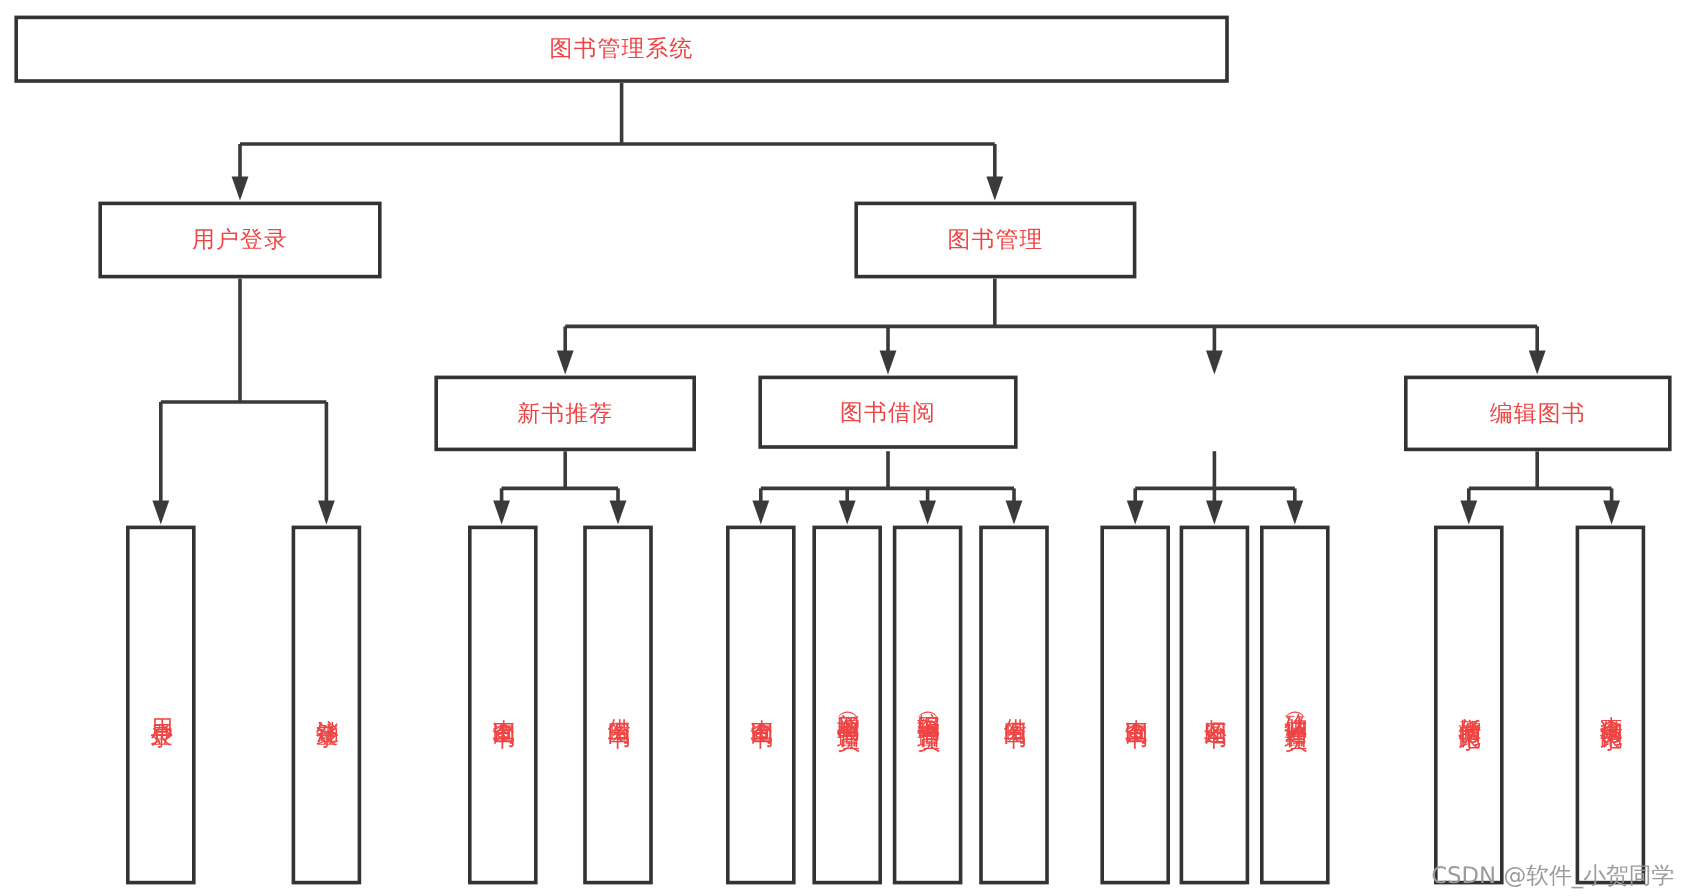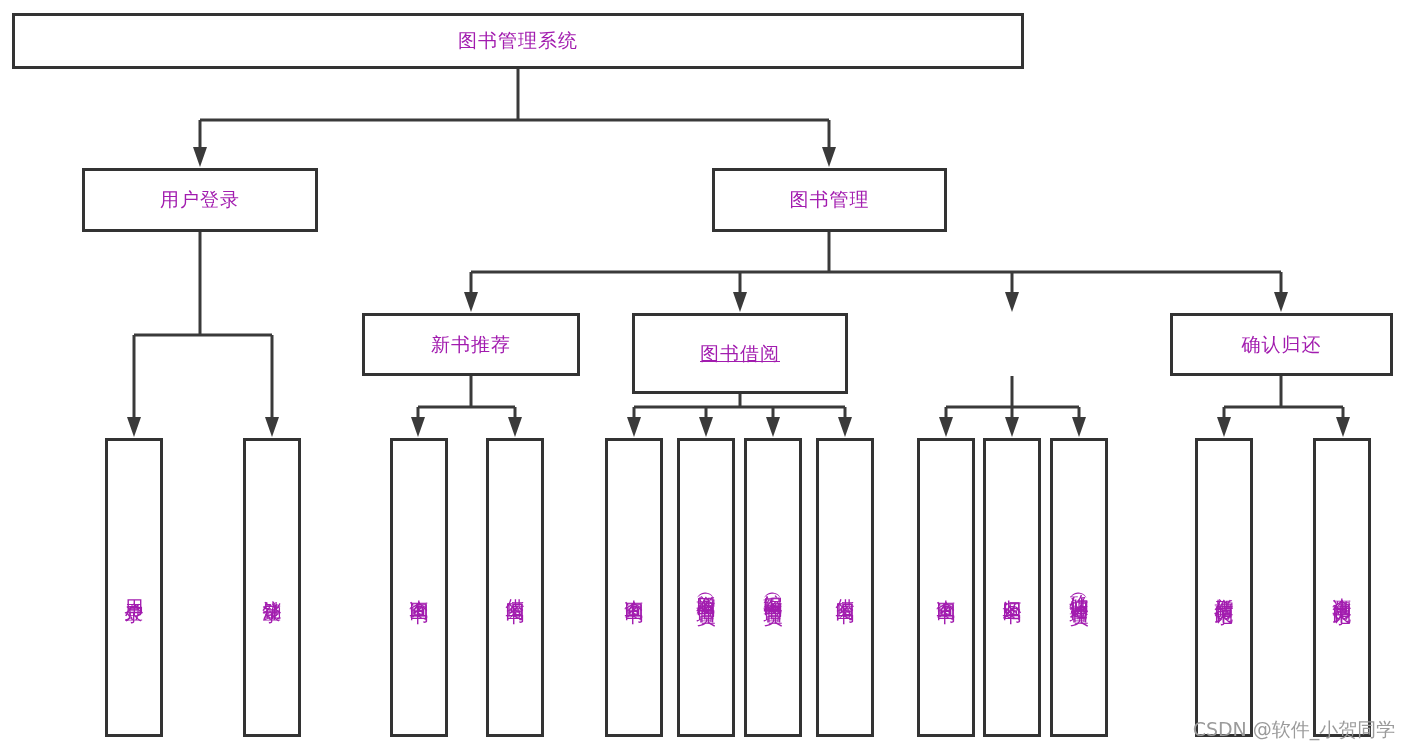--- a/index.html
+++ b/index.html
@@ -4,34 +4,34 @@
 <style>
   html,body{margin:0;padding:0;background:#ffffff;}
   .canvas{
     position:relative;width:1405px;height:747px;background:#ffffff;overflow:hidden;
     font-family:"DejaVu Sans","Liberation Sans",sans-serif;
   }
   .connectors{position:absolute;left:0;top:0;width:1405px;height:747px;}
   .box{
     position:absolute;box-sizing:border-box;border:3px solid #333333;background:#ffffff;
     display:flex;align-items:center;justify-content:center;
-    color:#a21caf;font-size:19px;letter-spacing:1px;text-align:right;
+    color:#ef4444;font-size:19px;letter-spacing:1px;text-align:right;
   }
   .v{
     writing-mode:vertical-rl;text-orientation:upright;letter-spacing:2px;line-height:1.15;
     padding:4px 0;
   }
   
   .root{left:12px;top:13px;width:1012px;height:56px;}
   
   .l2a{left:82px;top:168px;width:236px;height:64px;}
   .l2b{left:712px;top:168px;width:235px;height:64px;}
   
   .l3a{left:362px;top:313px;width:218px;height:63px;}
-  .l3b{left:632px;top:313px;width:216px;height:81px;text-decoration:underline;}
+  .l3b{left:632px;top:313px;width:216px;height:61px;}
   .l3c{left:904px;top:313px;width:216px;height:63px;}
   .l3d{left:1170px;top:313px;width:223px;height:63px;}
   
   .leaf{top:438px;width:58px;height:299px;}
   .g1a{left:105px;} .g1b{left:243px;}
   .g2a{left:390px;} .g2b{left:486px;}
   .g3a{left:605px;} .g3b{left:677px;} .g3c{left:744px;} .g3d{left:816px;}
   .g4a{left:917px;} .g4b{left:983px;} .g4c{left:1050px;}
   .g5a{left:1195px;} .g5b{left:1313px;}
   .watermark{
@@ -110,21 +110,21 @@
     </g>
   </svg>
 
   <div class="box root">图书管理系统</div>
 
   <div class="box l2a">用户登录</div>
   <div class="box l2b">图书管理</div>
 
   <div class="box l3a">新书推荐</div>
   <div class="box l3b">图书借阅</div>
-  <div class="box l3d">确认归还</div>
+  <div class="box l3d">编辑图书</div>
 
   <div class="box leaf v g1a">用户登录</div>
   <div class="box leaf v g1b">注销登录</div>
 
   <div class="box leaf v g2a">查询图书</div>
   <div class="box leaf v g2b">借阅图书</div>
 
   <div class="box leaf v g3a">查询图书</div>
   <div class="box leaf v g3b">新增图书（管理员）</div>
   <div class="box leaf v g3c">编辑图书（管理员）</div>

